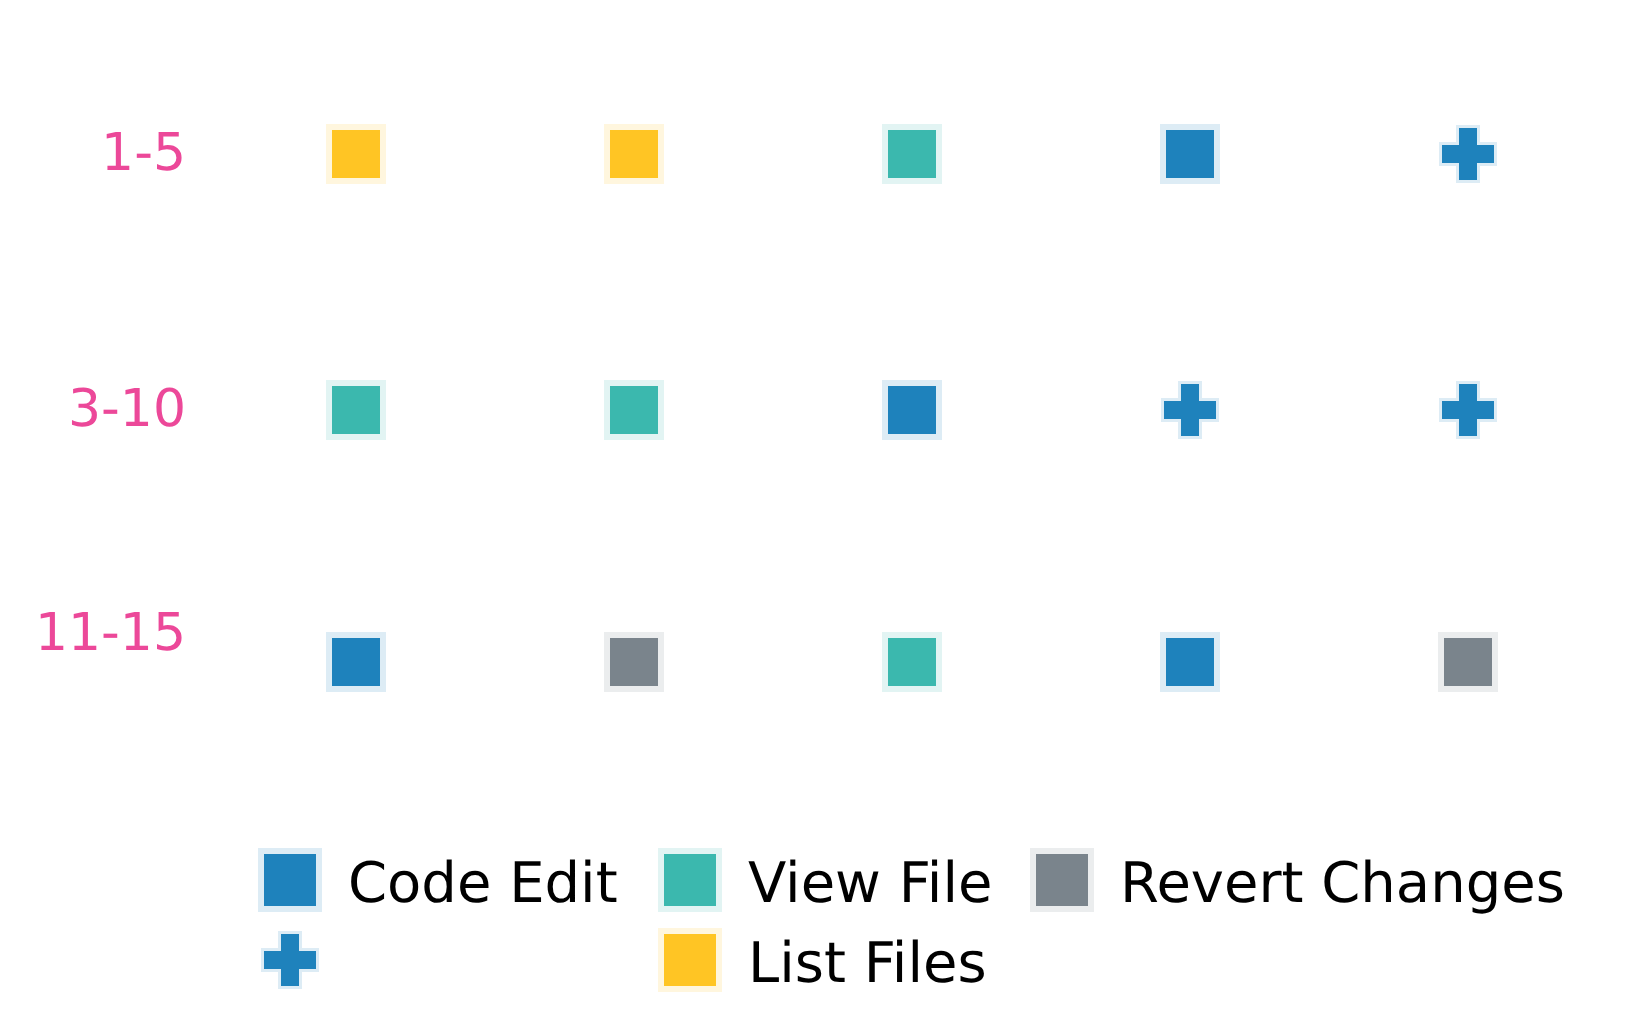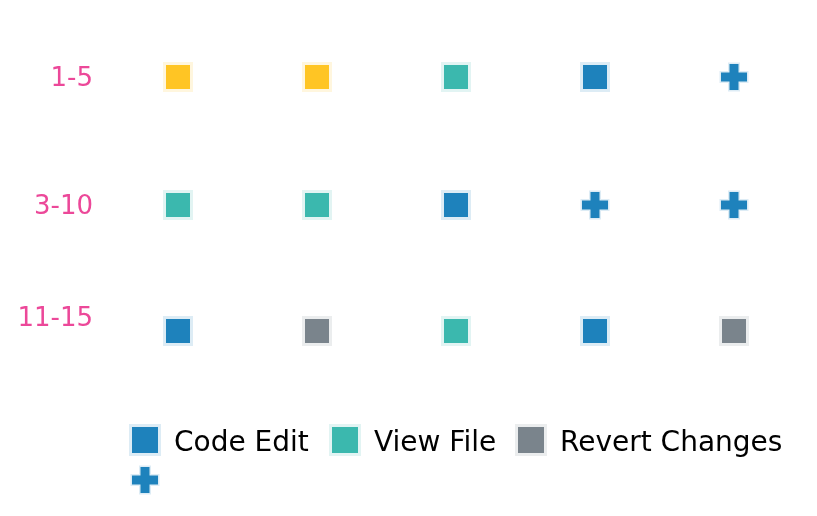--- a/index.html
+++ b/index.html
@@ -110,15 +110,19 @@
         <span class="legend-swatch" style="background: rgb(122, 132, 140); border-color: rgb(235, 237, 238);"></span>
         <span>Revert Changes</span>
       </div>
       <div class="legend-item">
         <span class="legend-swatch legend-swatch-plus">
           <svg width="34" height="34" viewBox="0 0 32 32">
             <path d="M11.5 3 H20.5 V11.5 H29 V20.5 H20.5 V29 H11.5 V20.5 H3 V11.5 H11.5 Z" fill="#1E82BC" stroke="#DDECF5" stroke-width="3" paint-order="stroke"></path>
           </svg>
         </span>
       </div>
+      <div class="legend-item">
+        <span class="legend-swatch" style="background: rgb(255, 197, 36); border-color: rgb(255, 246, 222);"></span>
+        <span>List Files</span>
+      </div>
       <div></div>
     </div>
 </div>
 
 </body></html>

